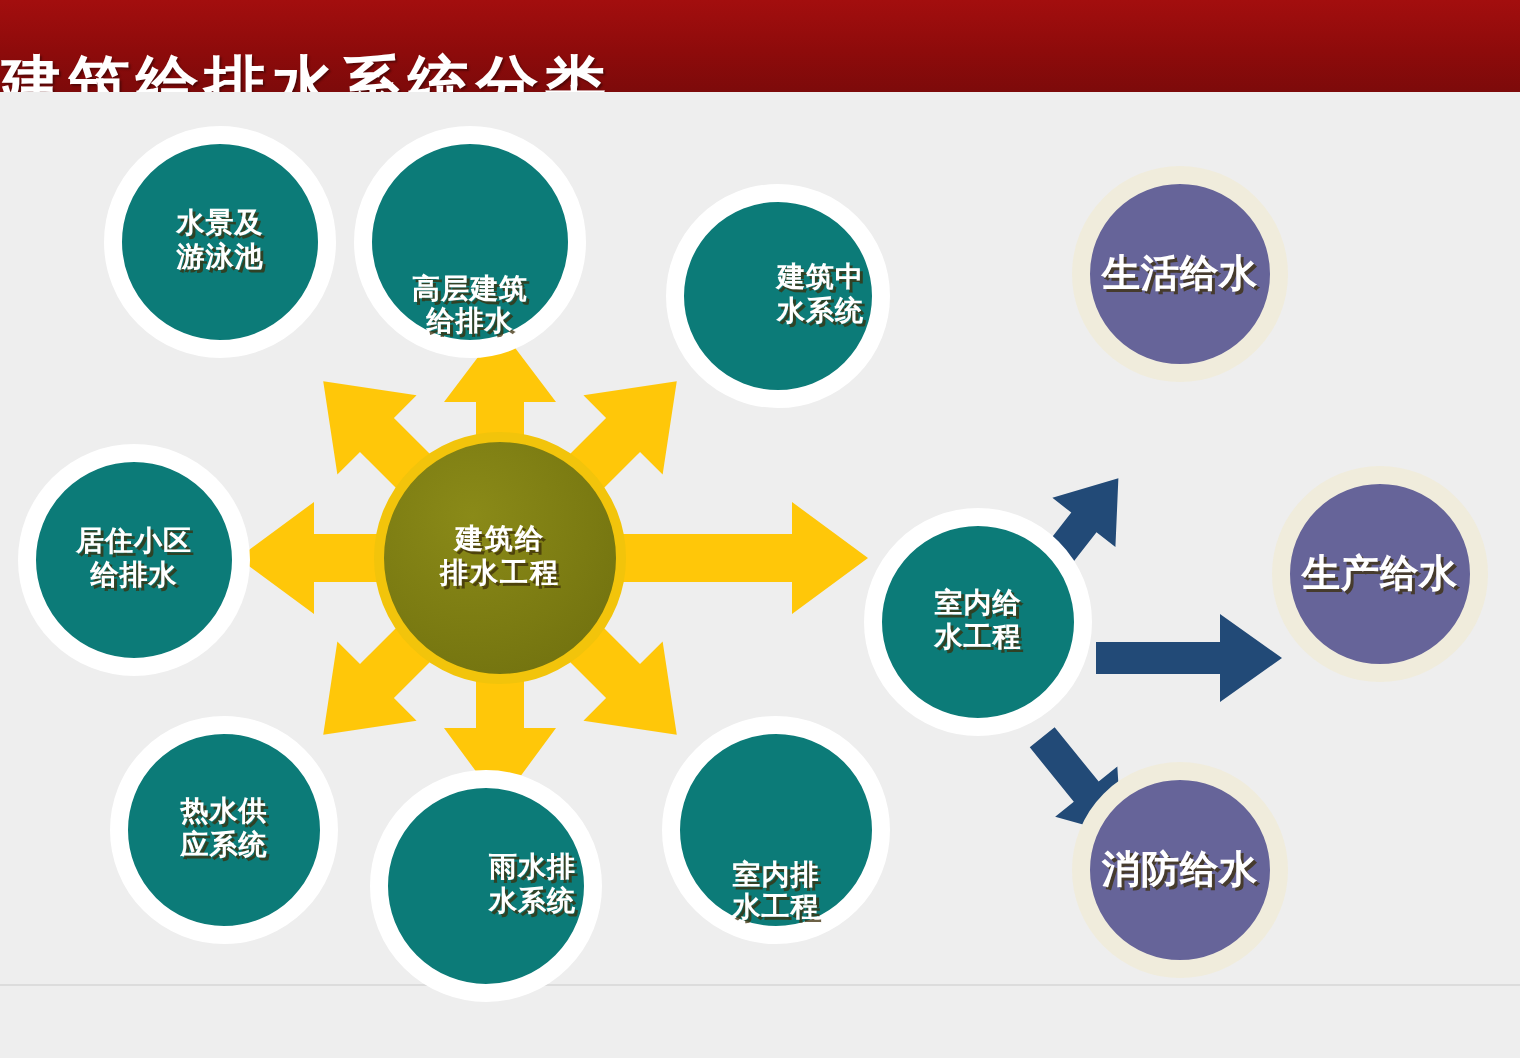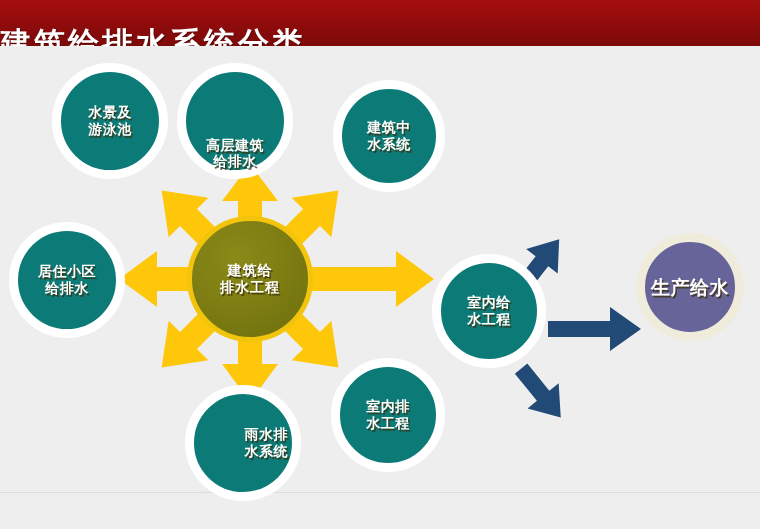--- a/index.html
+++ b/index.html
@@ -172,51 +172,61 @@
     <div class="node teal" id="n0" style="left:52px;  top:17px;  width:116px; height:116px;">
       <span class="label">水景及
 游泳池</span>
     </div>
 
     <div class="node teal" id="n1" style="left:177px; top:17px;  width:116px; height:116px;align-items:flex-end;">
       <span class="label">高层建筑
 给排水</span>
     </div>
 
-    <div class="node teal" id="n2" style="left:333px; top:34px;  width:112px; height:112px;">
+    <div class="node teal" id="n2" style="left:333px; top:46px;  width:112px; height:112px;justify-content:flex-end;">
       <span class="label">建筑中
 水系统</span>
     </div>
 
     <div class="node teal" id="n3" style="left:9px;   top:176px; width:116px; height:116px;">
       <span class="label">居住小区
 给排水</span>
     </div>
 
+    <div class="node teal" id="n4" style="left:55px;  top:312px; width:114px; height:114px;">
+      <span class="label">热水供
+应系统</span>
+    </div>
 
     <div class="node teal" id="n5" style="left:185px; top:339px; width:116px; height:116px;justify-content:flex-end;">
       <span class="label">雨水排
 水系统</span>
     </div>
 
-    <div class="node teal" id="n6" style="left:331px; top:312px; width:114px; height:114px;">
+    <div class="node teal" id="n6" style="left:331px; top:312px; width:114px; height:114px;align-items:flex-end;">
       <span class="label">室内排
 水工程</span>
     </div>
 
     <div class="node teal" id="n7" style="left:432px; top:208px; width:114px; height:114px;">
       <span class="label">室内给
 水工程</span>
     </div>
 
     <div class="node" id="node-center" style="left:187px; top:170px; width:126px; height:126px;">
       <span class="label">建筑给
 排水工程</span>
     </div>
 
+    <div class="node purple" id="p0" style="left:536px; top:37px;  width:108px; height:108px;">
+      <span class="label">生活给水</span>
+    </div>
 
     <div class="node purple" id="p1" style="left:636px; top:187px; width:108px; height:108px;align-items:center;">
       <span class="label">生产给水</span>
     </div>
 
+    <div class="node purple" id="p2" style="left:536px; top:335px; width:108px; height:108px;">
+      <span class="label">消防给水</span>
+    </div>
 
   </div>
 </div>
 
 </body></html>

